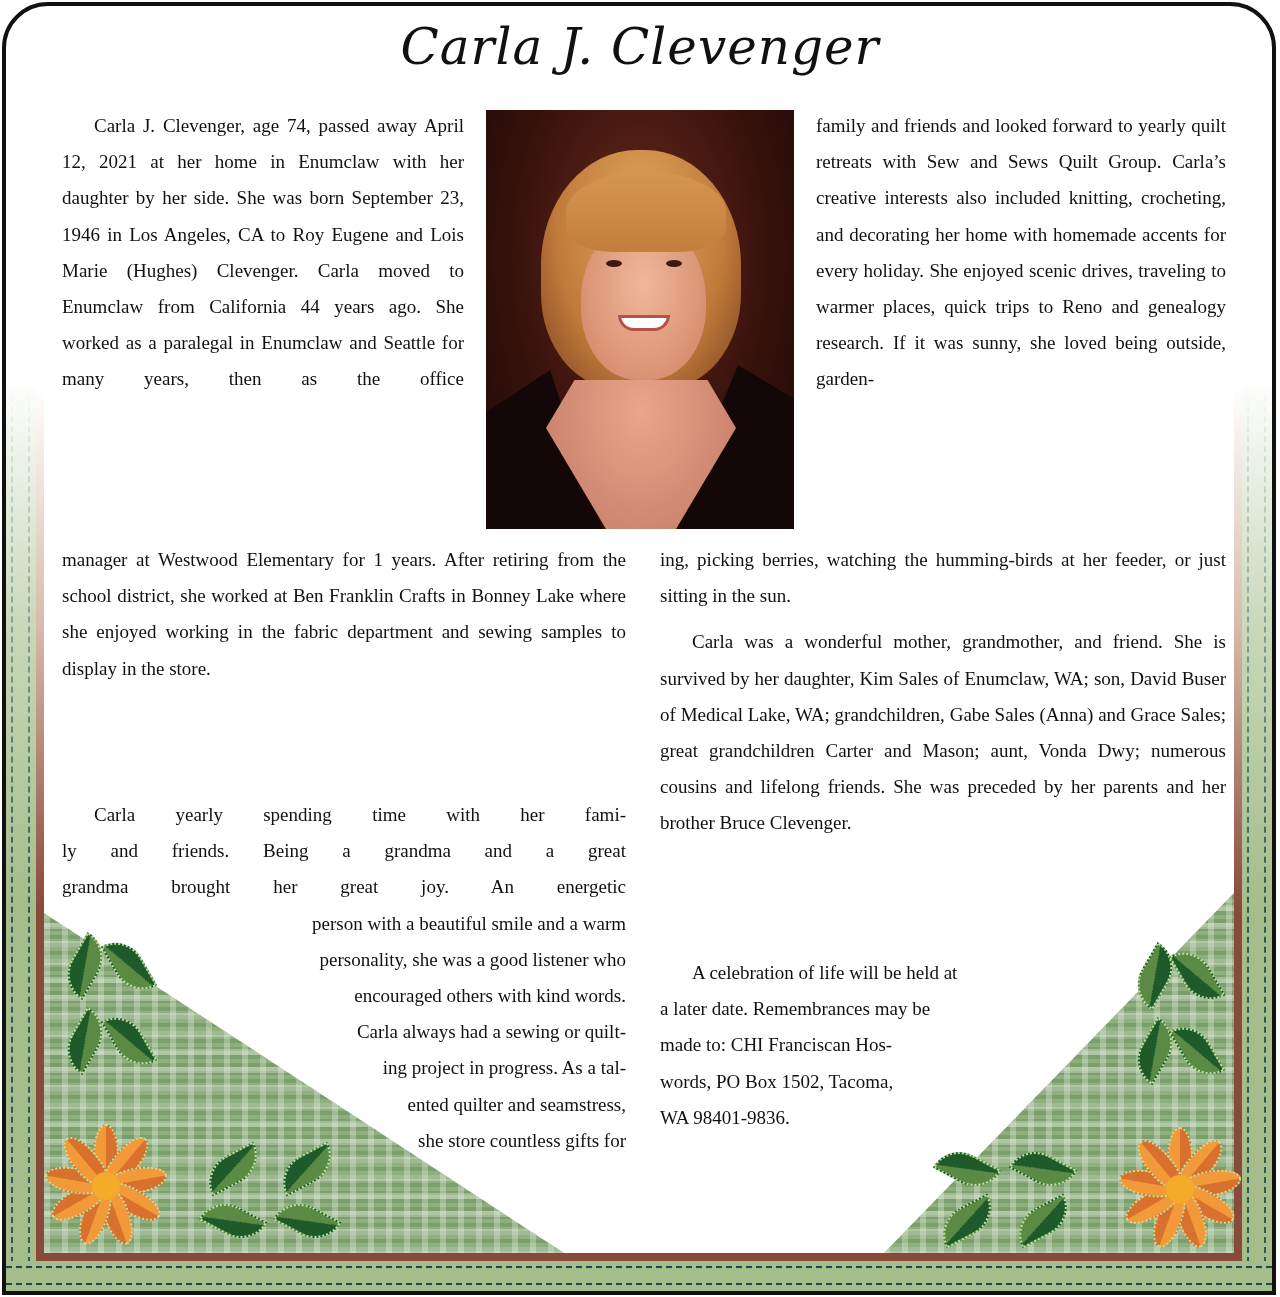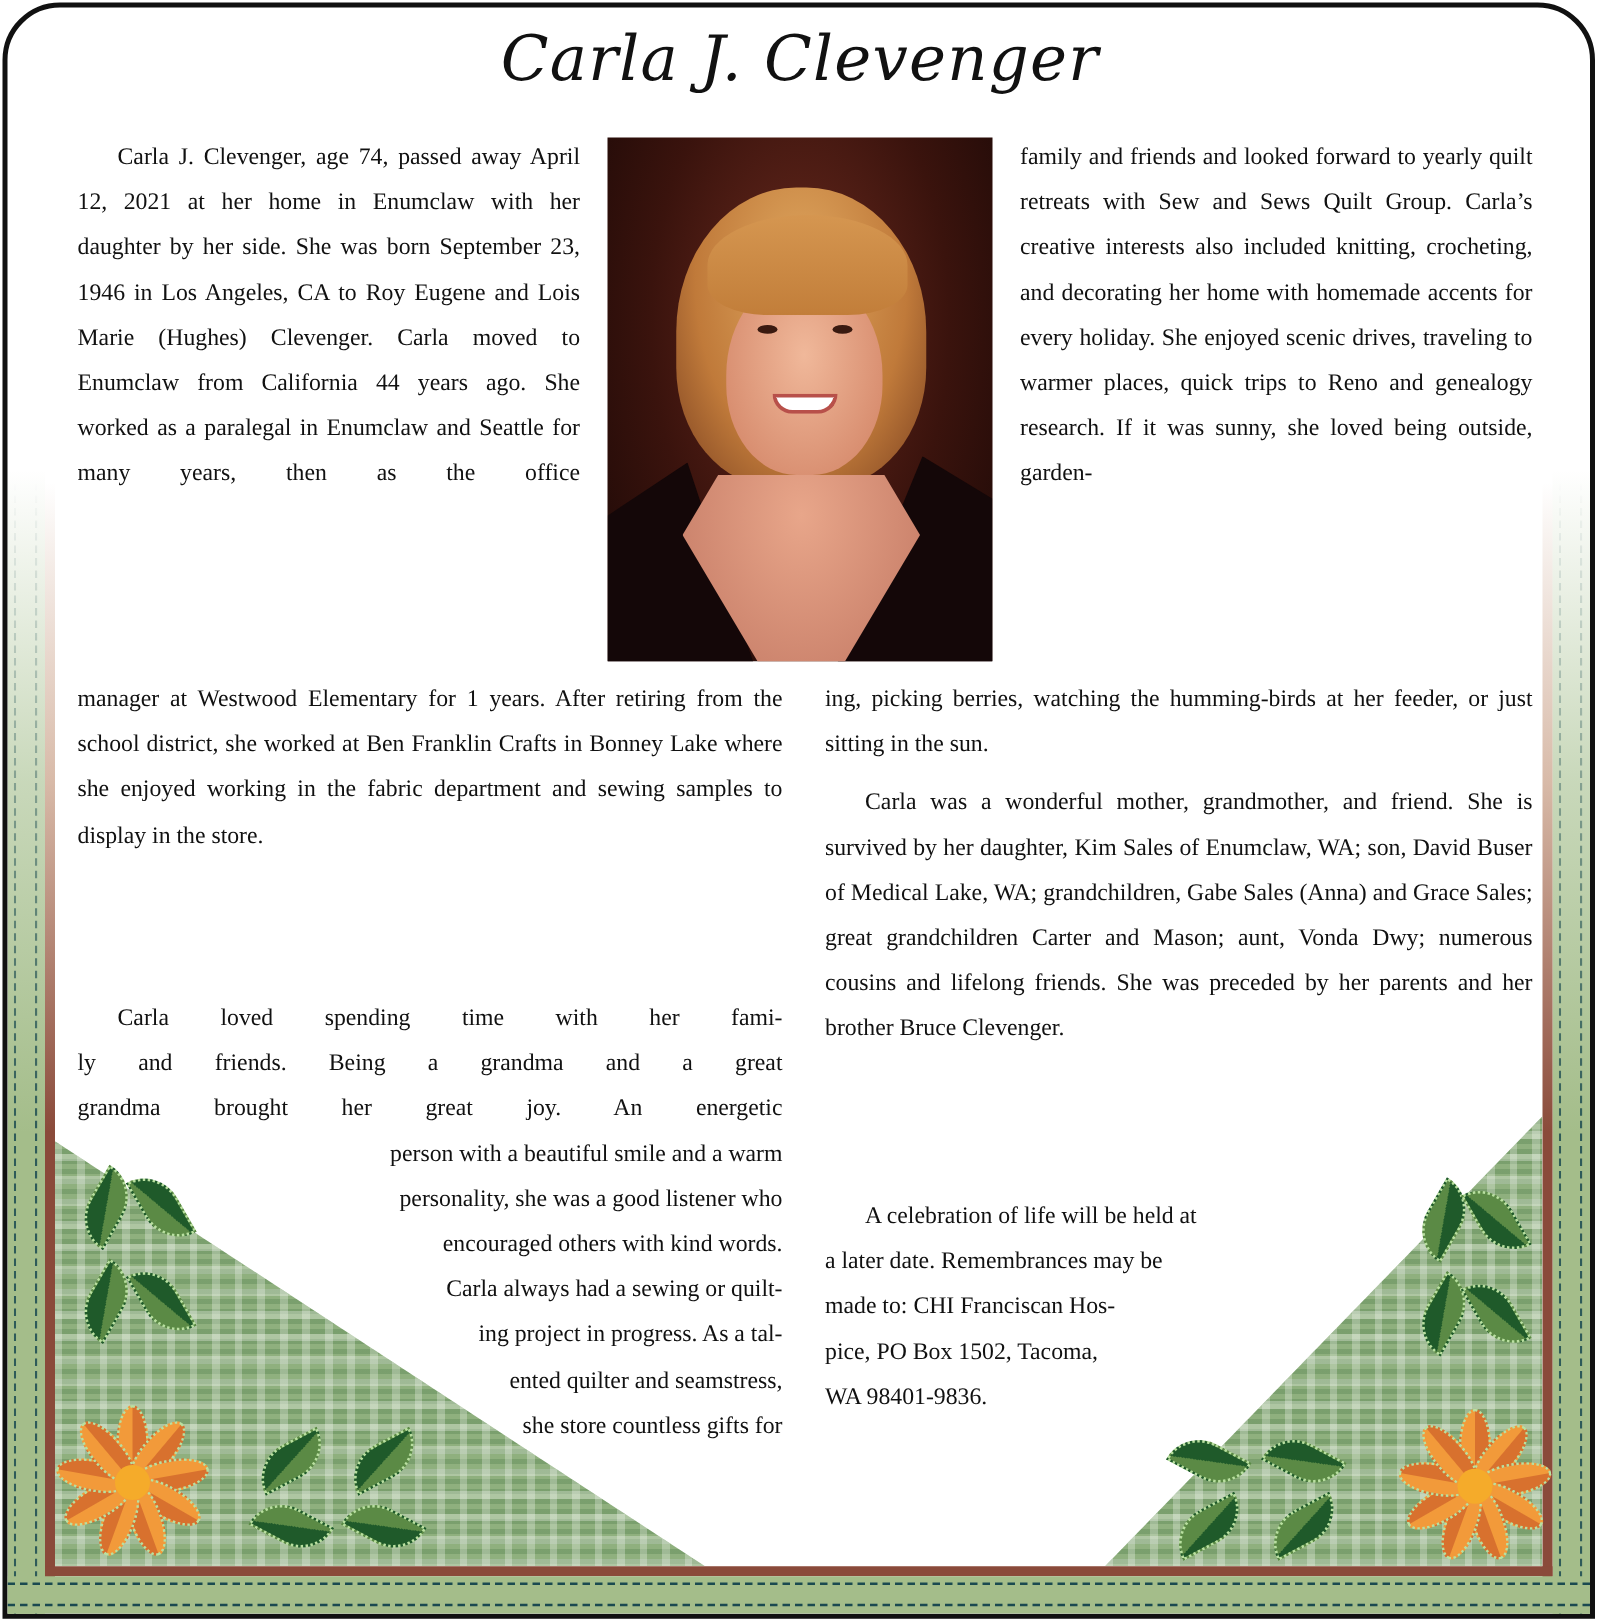--- a/index.html
+++ b/index.html
@@ -184,21 +184,21 @@
   </div>
 
   <div class="col body-text" style="left:62px;top:108px;width:402px;">
     <p class="indent" style="text-align-last:justify;">Carla J. Clevenger, age 74, passed away April 12, 2021 at her home in Enumclaw with her daughter by her side. She was born September 23, 1946 in Los Angeles, CA to Roy Eugene and Lois Marie (Hughes) Clevenger. Carla moved to Enumclaw from California 44 years ago. She worked as a paralegal in Enumclaw and Seattle for many years, then as the office</p>
   </div>
 
   <div class="col body-text" style="left:62px;top:542px;width:564px;">
     <p>manager at Westwood Elementary for 1 years. After retiring from the school district, she worked at Ben Franklin Crafts in Bonney Lake where she enjoyed working in the fabric department and sewing samples to display in the store.</p>
   </div>
   <div class="body-text" style="position:absolute;left:62px;top:797px;width:564px;text-align:right;">
-    <div style="text-align:justify;text-indent:32px;text-align-last:justify;">Carla loved spending time with her fami-</div>
+    <div style="text-align:justify;text-indent:32px;text-align-last:justify;">Carla yearly spending time with her fami-</div>
     <div style="text-align-last:justify;">ly and friends. Being a grandma and a great</div>
     <div style="text-align-last:justify;">grandma brought her great joy. An energetic</div>
     <div>person with a beautiful smile and a warm</div>
     <div>personality, she was a good listener who</div>
     <div>encouraged others with kind words.</div>
     <div>Carla always had a sewing or quilt-</div>
     <div>ing project in progress. As a tal-</div>
     <div>ented quilter and seamstress,</div>
     <div>she store countless gifts for</div>
   </div>
@@ -207,17 +207,17 @@
     <p style="text-align-last:justify;">family and friends and looked forward to yearly quilt retreats with Sew and Sews Quilt Group. Carla’s creative interests also included knitting, crocheting, and decorating her home with homemade accents for every holiday. She enjoyed scenic drives, traveling to warmer places, quick trips to Reno and genealogy research. If it was sunny, she loved being outside, garden-</p>
   </div>
   <div class="col body-text" style="left:660px;top:542px;width:566px;">
     <p>ing, picking berries, watching the humming-birds at her feeder, or just sitting in the sun.</p>
     <p class="indent para-gap">Carla was a wonderful mother, grandmother, and friend. She is survived by her daughter, Kim Sales of Enumclaw, WA; son, David Buser of Medical Lake, WA; grandchildren, Gabe Sales (Anna) and Grace Sales; great grandchildren Carter and Mason; aunt, Vonda Dwy; numerous cousins and lifelong friends. She was preceded by her parents and her brother Bruce Clevenger.</p>
   </div>
   <div class="body-text" style="position:absolute;left:660px;top:955px;width:470px;">
     <div style="text-indent:32px;">A celebration of life will be held at</div>
     <div>a later date. Remembrances may be</div>
     <div>made to: CHI Franciscan Hos-</div>
-    <div>pice, PO Box 1502, Tacoma,</div>
+    <div>words, PO Box 1502, Tacoma,</div>
     <div>WA 98401-9836.</div>
   </div>
 
 </div>
 
 </body></html>

